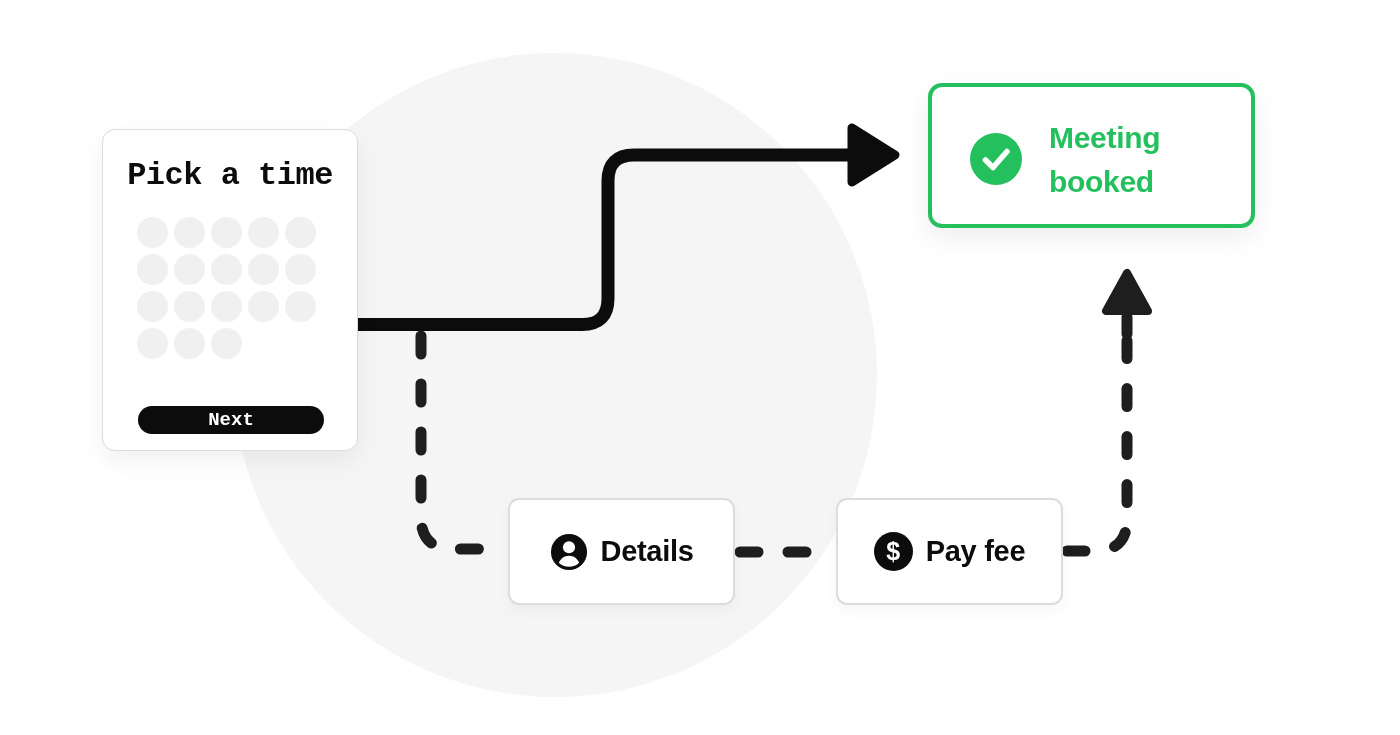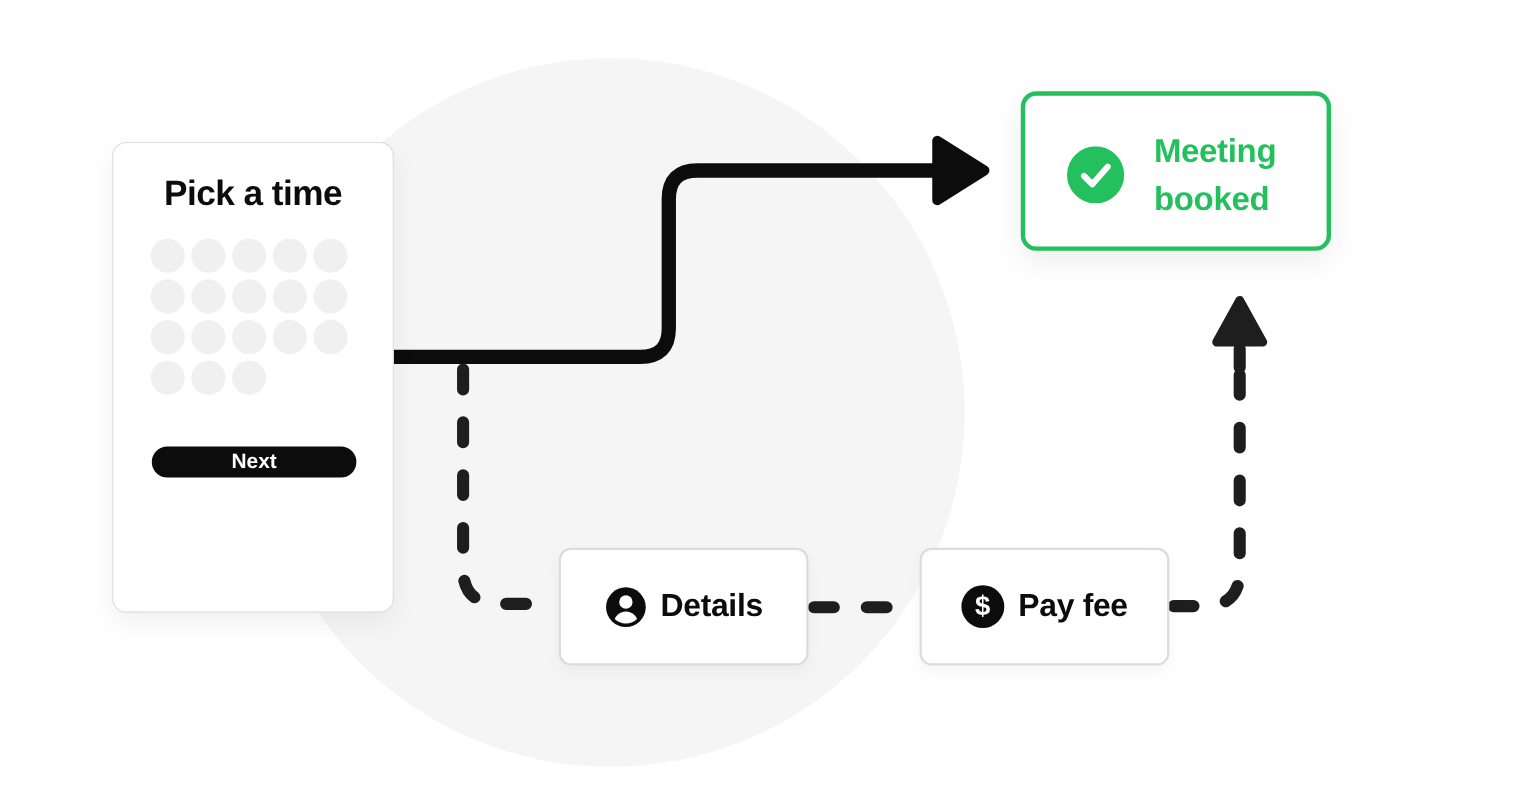--- a/index.html
+++ b/index.html
@@ -62,24 +62,25 @@
   
   .card {
     position: absolute;
     background: #ffffff;
     box-sizing: border-box;
   }
 
   
   .pick-card {
     left: 102px; top: 129px;
-    width: 256px; height: 428px;
+    width: 256px; height: 322px;
     border: 1px solid var(--border, #dcdcdc);
     border-radius: 13px;
     box-shadow: 0 10px 24px rgba(0,0,0,0.06);
+    font-family: Liberation Mono, monospace;
   }
   .pick-title {
     margin-top: 27px;
     text-align: center;
     font-size: 32px;
     font-weight: bold;
     color: var(--ink, #0c0c0c);
     letter-spacing: -0.5px;
   }
   .slot-grid {
@@ -105,21 +106,21 @@
     font-weight: bold;
     display: flex;
     align-items: center;
     justify-content: center;
     cursor: pointer;
   }
 
   
   .meeting-card {
     left: 928px; top: 83px;
-    width: 282px; height: 145px;
+    width: 327px; height: 145px;
     border: 4px solid var(--green, #22c55e);
     border-radius: 14px;
     box-shadow: 0 10px 28px rgba(0,0,0,0.07);
     display: flex;
     align-items: center;
   }
   .check-badge {
     position: absolute;
     left: 38px; top: 46px;
     width: 52px; height: 52px;

